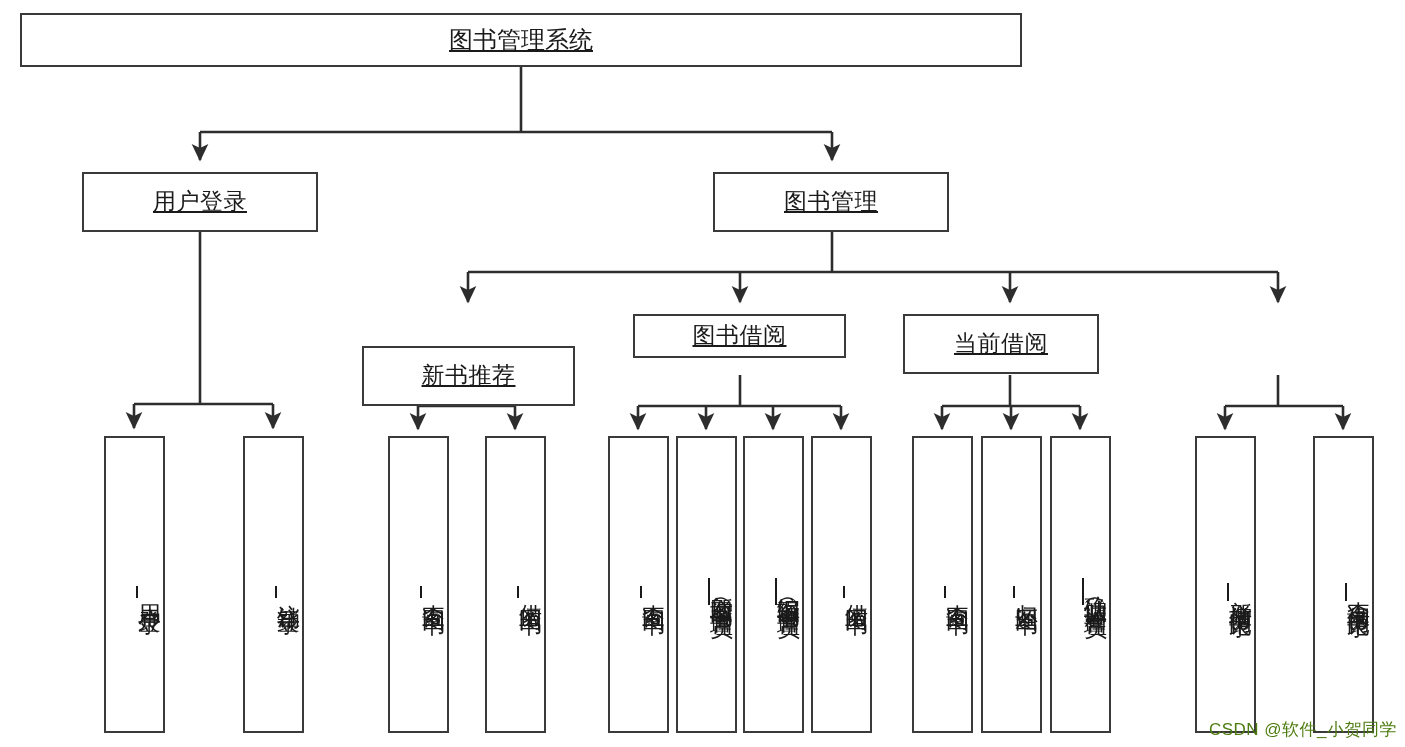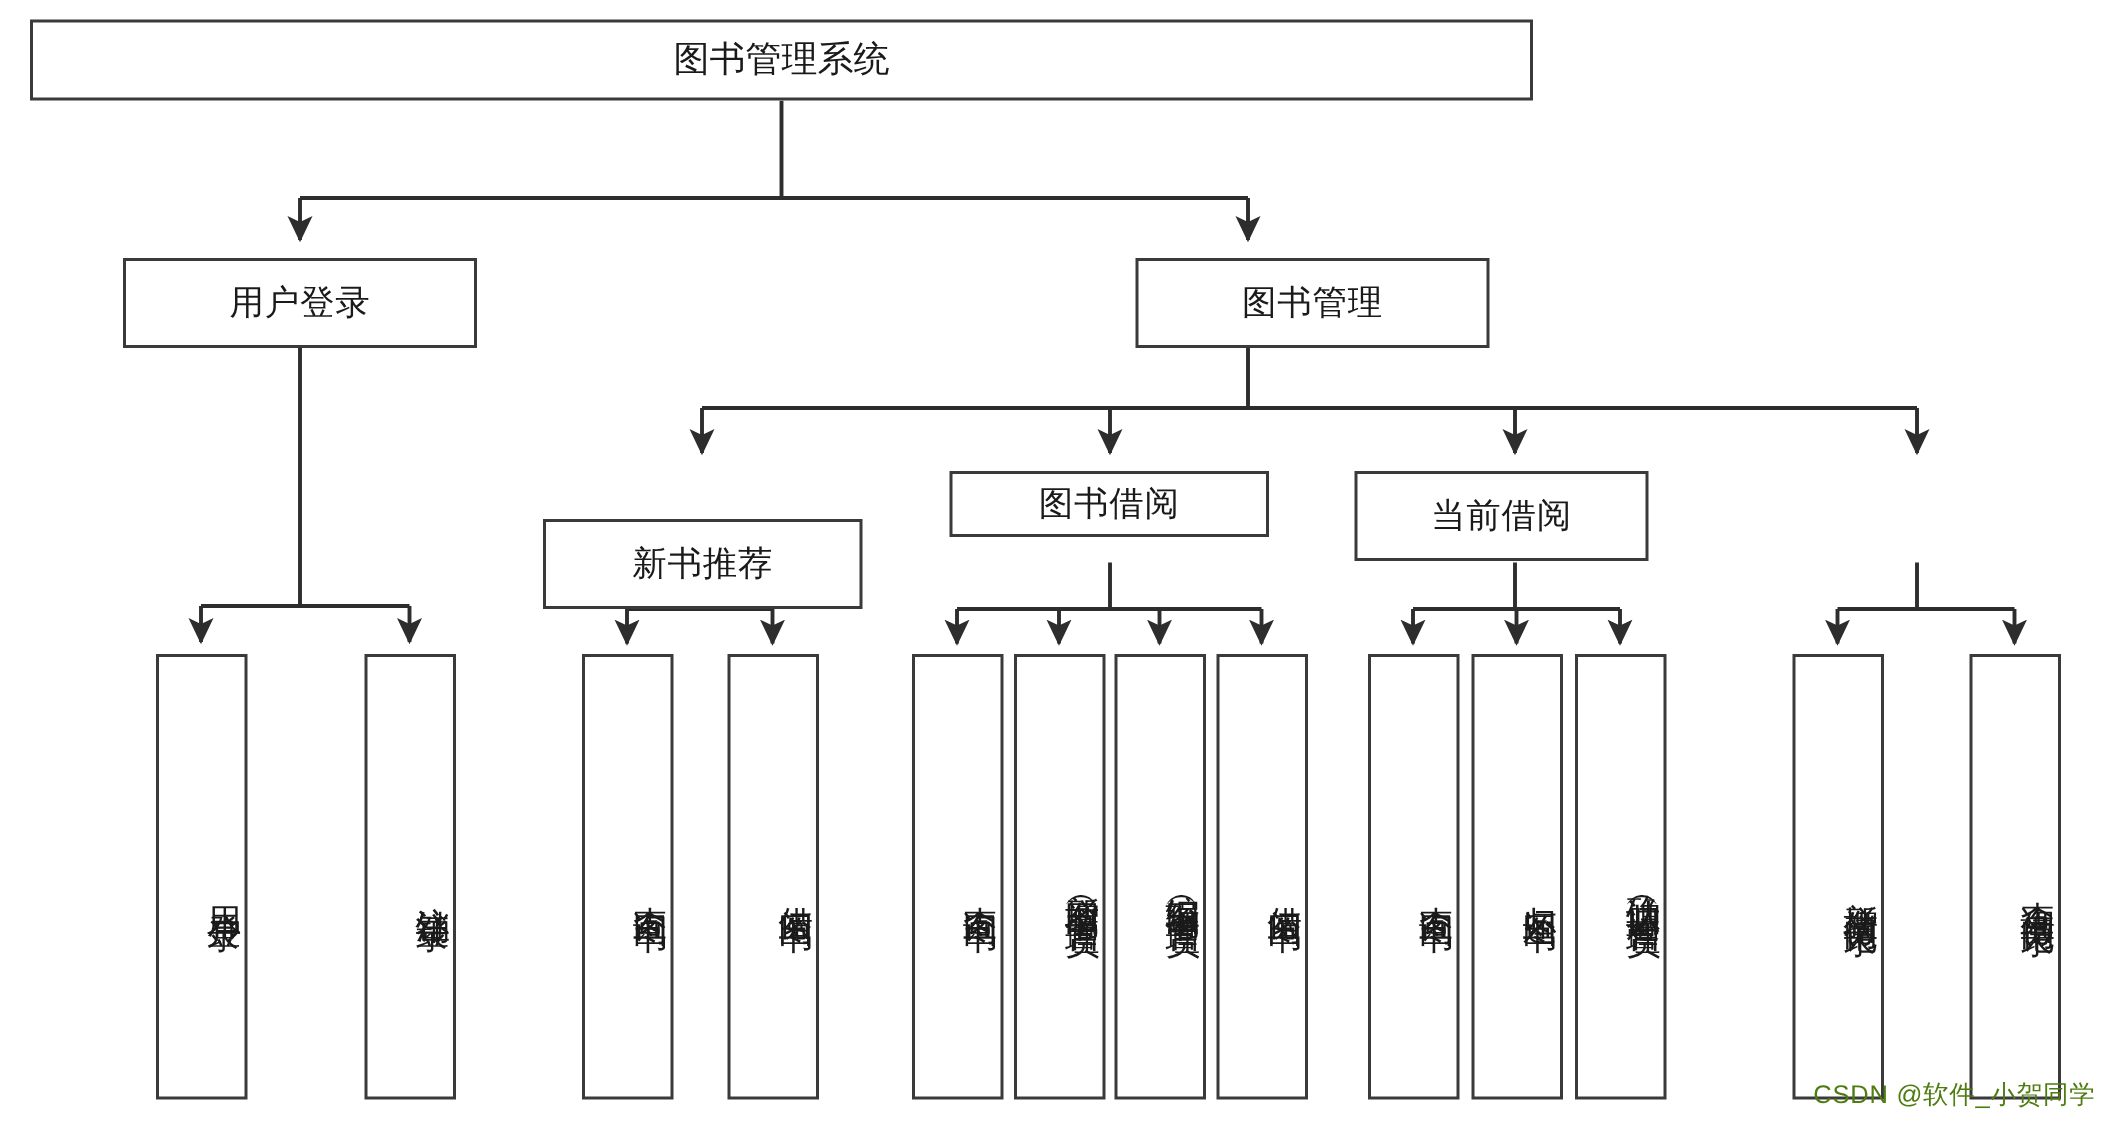--- a/index.html
+++ b/index.html
@@ -29,20 +29,21 @@
   .node {
     position: absolute;
     box-sizing: border-box;
     border: 2.5px solid #3a3a3a;
     background: #ffffff;
     display: flex;
     align-items: center;
     justify-content: center;
     color: #1a1a1a;
     line-height: 1.18;
+    text-decoration: underline;
   }
   .node.h {
     font-size: 23px;
     letter-spacing: 0.5px;
   }
   .node.root {
     font-size: 24px;
   }
   .node.v {
     font-size: 23px;
@@ -125,21 +126,21 @@
     </g>
   </svg>
 
   <div class="node root" style="left:20px; top:13px; width:1002px; height:54px;">
     <span>图书管理系统</span>
   </div>
 
   <div class="node h" style="left:82px; top:172px; width:236px; height:60px;">
     <span>用户登录</span>
   </div>
-  <div class="node h" style="left:713px; top:172px; width:236px; height:60px;margin-left:44px;">
+  <div class="node h" style="left:713px; top:172px; width:236px; height:60px;">
     <span>图书管理</span>
   </div>
 
   <div class="node h" style="left:362px; top:314px; width:213px; height:60px;margin-top:32px;">
     <span>新书推荐</span>
   </div>
   <div class="node h" style="left:633px; top:314px; width:213px; height:44px;">
     <span>图书借阅</span>
   </div>
   <div class="node h" style="left:903px; top:314px; width:196px; height:60px;">

